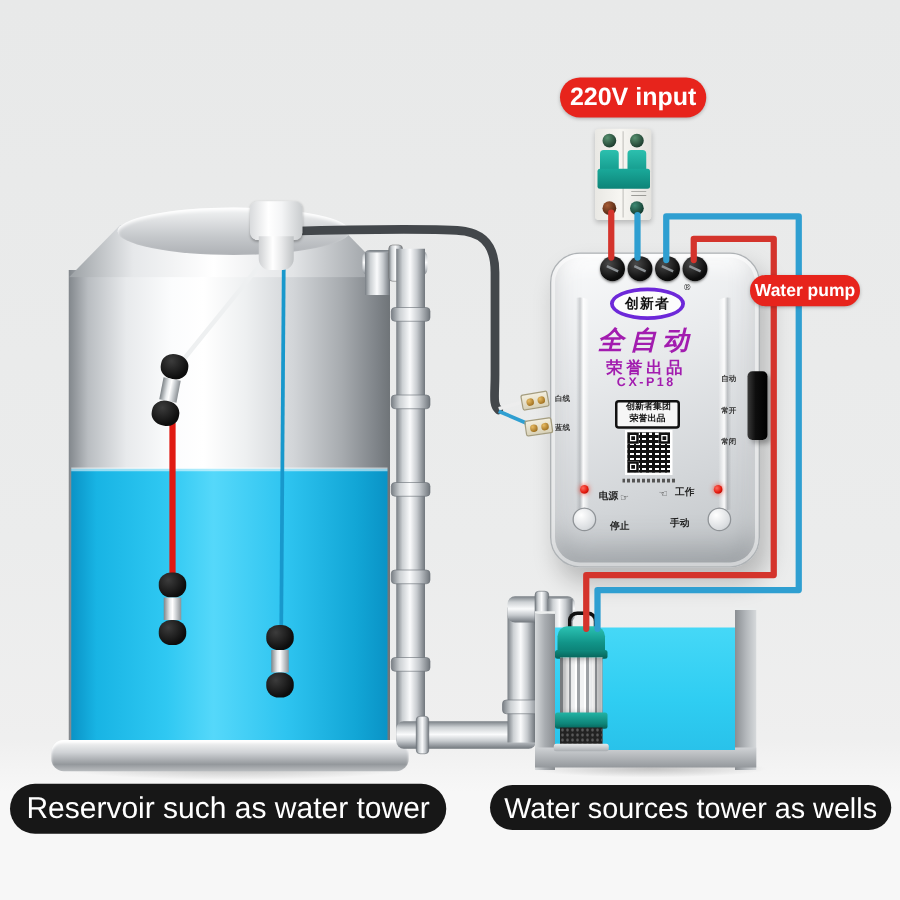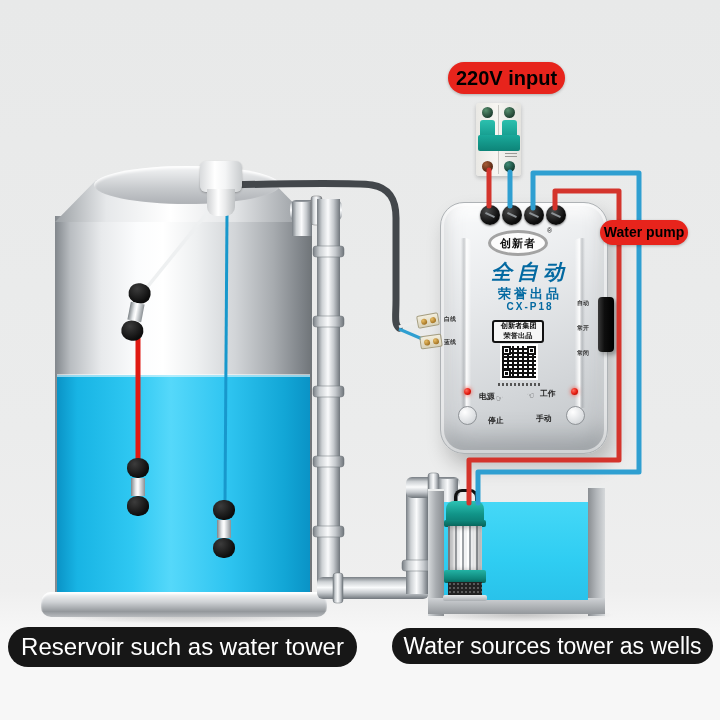--- a/index.html
+++ b/index.html
@@ -84,25 +84,25 @@
       background:linear-gradient(160deg,#fafbfc 0%,#e8eaec 35%,#d3d6d9 70%,#bfc3c6 100%);
       box-shadow:inset 0 0 0 3px rgba(255,255,255,.5),inset 0 -16px 22px rgba(90,95,100,.35),
                  inset 0 10px 16px rgba(255,255,255,.8),6px 12px 20px rgba(0,0,0,.22);}
   .crease{width:26px;height:170px;border-radius:18px;}
   .crease-l{left:451px;top:238px;background:linear-gradient(90deg,transparent 38%,rgba(120,125,130,.32) 50%,rgba(255,255,255,.9) 60%,transparent 78%);}
   .crease-r{left:569px;top:238px;background:linear-gradient(270deg,transparent 38%,rgba(120,125,130,.32) 50%,rgba(255,255,255,.9) 60%,transparent 78%);}
   .term{width:20px;height:20px;border-radius:50%;top:205px;
       background:radial-gradient(circle at 35% 30%,#4a4a4a,#0c0c0c 65%);
       box-shadow:0 1px 2px rgba(0,0,0,.5);}
   .term::after{content:"";position:absolute;left:5px;top:9px;width:10px;height:2px;background:#8d9296;transform:rotate(25deg);}
-  .logo-oval{left:488px;top:230px;width:60px;height:26px;border:3px solid #a3a3a3;border-radius:50%;
+  .logo-oval{left:488px;top:230px;width:60px;height:26px;border:3px solid #6d28d9;border-radius:50%;
       background:#fcfcfc;box-sizing:border-box;text-align:center;}
   .logo-oval span{font-size:11px;font-weight:bold;line-height:20px;color:#111;letter-spacing:1px;}
   .reg{left:546px;top:225px;font-size:10px;transform:scale(.7);color:#222;}
-  .ctrl-text{left:440px;width:180px;text-align:center;color:#0369a1;}
+  .ctrl-text{left:427px;width:180px;text-align:center;color:#a21caf;}
   .t-title{top:258px;font-size:21px;font-weight:800;font-style:italic;letter-spacing:5px;}
   .t-sub{top:285px;font-size:13px;font-weight:800;letter-spacing:3px;}
   .t-model{top:301px;font-size:10px;font-weight:700;letter-spacing:2px;}
   .company{left:492px;top:320px;width:52px;height:23px;border:2px solid #111;border-radius:3px;
       background:#f6f6f6;text-align:center;box-sizing:border-box;}
   .company div{font-size:10px;font-weight:bold;line-height:10px;transform:scale(.72);transform-origin:center top;color:#111;white-space:nowrap;}
   .qr{left:500px;top:344px;width:38px;height:36px;background:#fff;padding:2px;box-sizing:border-box;}
   .qr-grid{width:100%;height:100%;background-color:#fff;
       background-image:repeating-linear-gradient(0deg,#111 0 2px,transparent 2px 4px),
                        repeating-linear-gradient(90deg,#111 0 2px,transparent 2px 5px);position:relative;}
@@ -125,21 +125,21 @@
   
   .tblock{width:22px;height:13px;border-radius:2px;border:1px solid #a59d7e;
       background:linear-gradient(180deg,#f3eedd,#d9d2b8);box-sizing:border-box;}
   .tblock .screw{position:absolute;top:3px;width:6px;height:6px;border-radius:50%;
       background:radial-gradient(circle at 35% 30%,#e8bc63,#9c6c1d 80%);}
   .tblock .s1{left:3px;} .tblock .s2{left:12px;}
   .tb-a{left:417px;top:314px;transform:rotate(-10deg);}
   .tb-b{left:420px;top:335px;transform:rotate(-8deg);}
 
   
-  .pill-red{background:#e7241c;color:#000000;border-radius:16px;text-align:center;
+  .pill-red{background:#e7241c;color:#ffffff;border-radius:16px;text-align:center;
       font-weight:bold;box-shadow:0 1px 3px rgba(0,0,0,.25);}
   .pill-220{left:448px;top:62px;width:117px;height:32px;line-height:32px;font-size:20px;}
   .pill-pump{left:600px;top:220px;width:88px;height:25px;line-height:25px;font-size:14px;border-radius:13px;}
   .pill-black{background:#171717;color:#fff;border-radius:20px;text-align:center;font-weight:400;}
   .pill-res{left:8px;top:627px;width:349px;height:40px;line-height:40px;font-size:24px;}
   .pill-src{left:392px;top:628px;width:321px;height:36px;line-height:36px;font-size:23px;border-radius:18px;}
 
   svg{position:absolute;left:0;top:0;}
 </style>
 </head>

